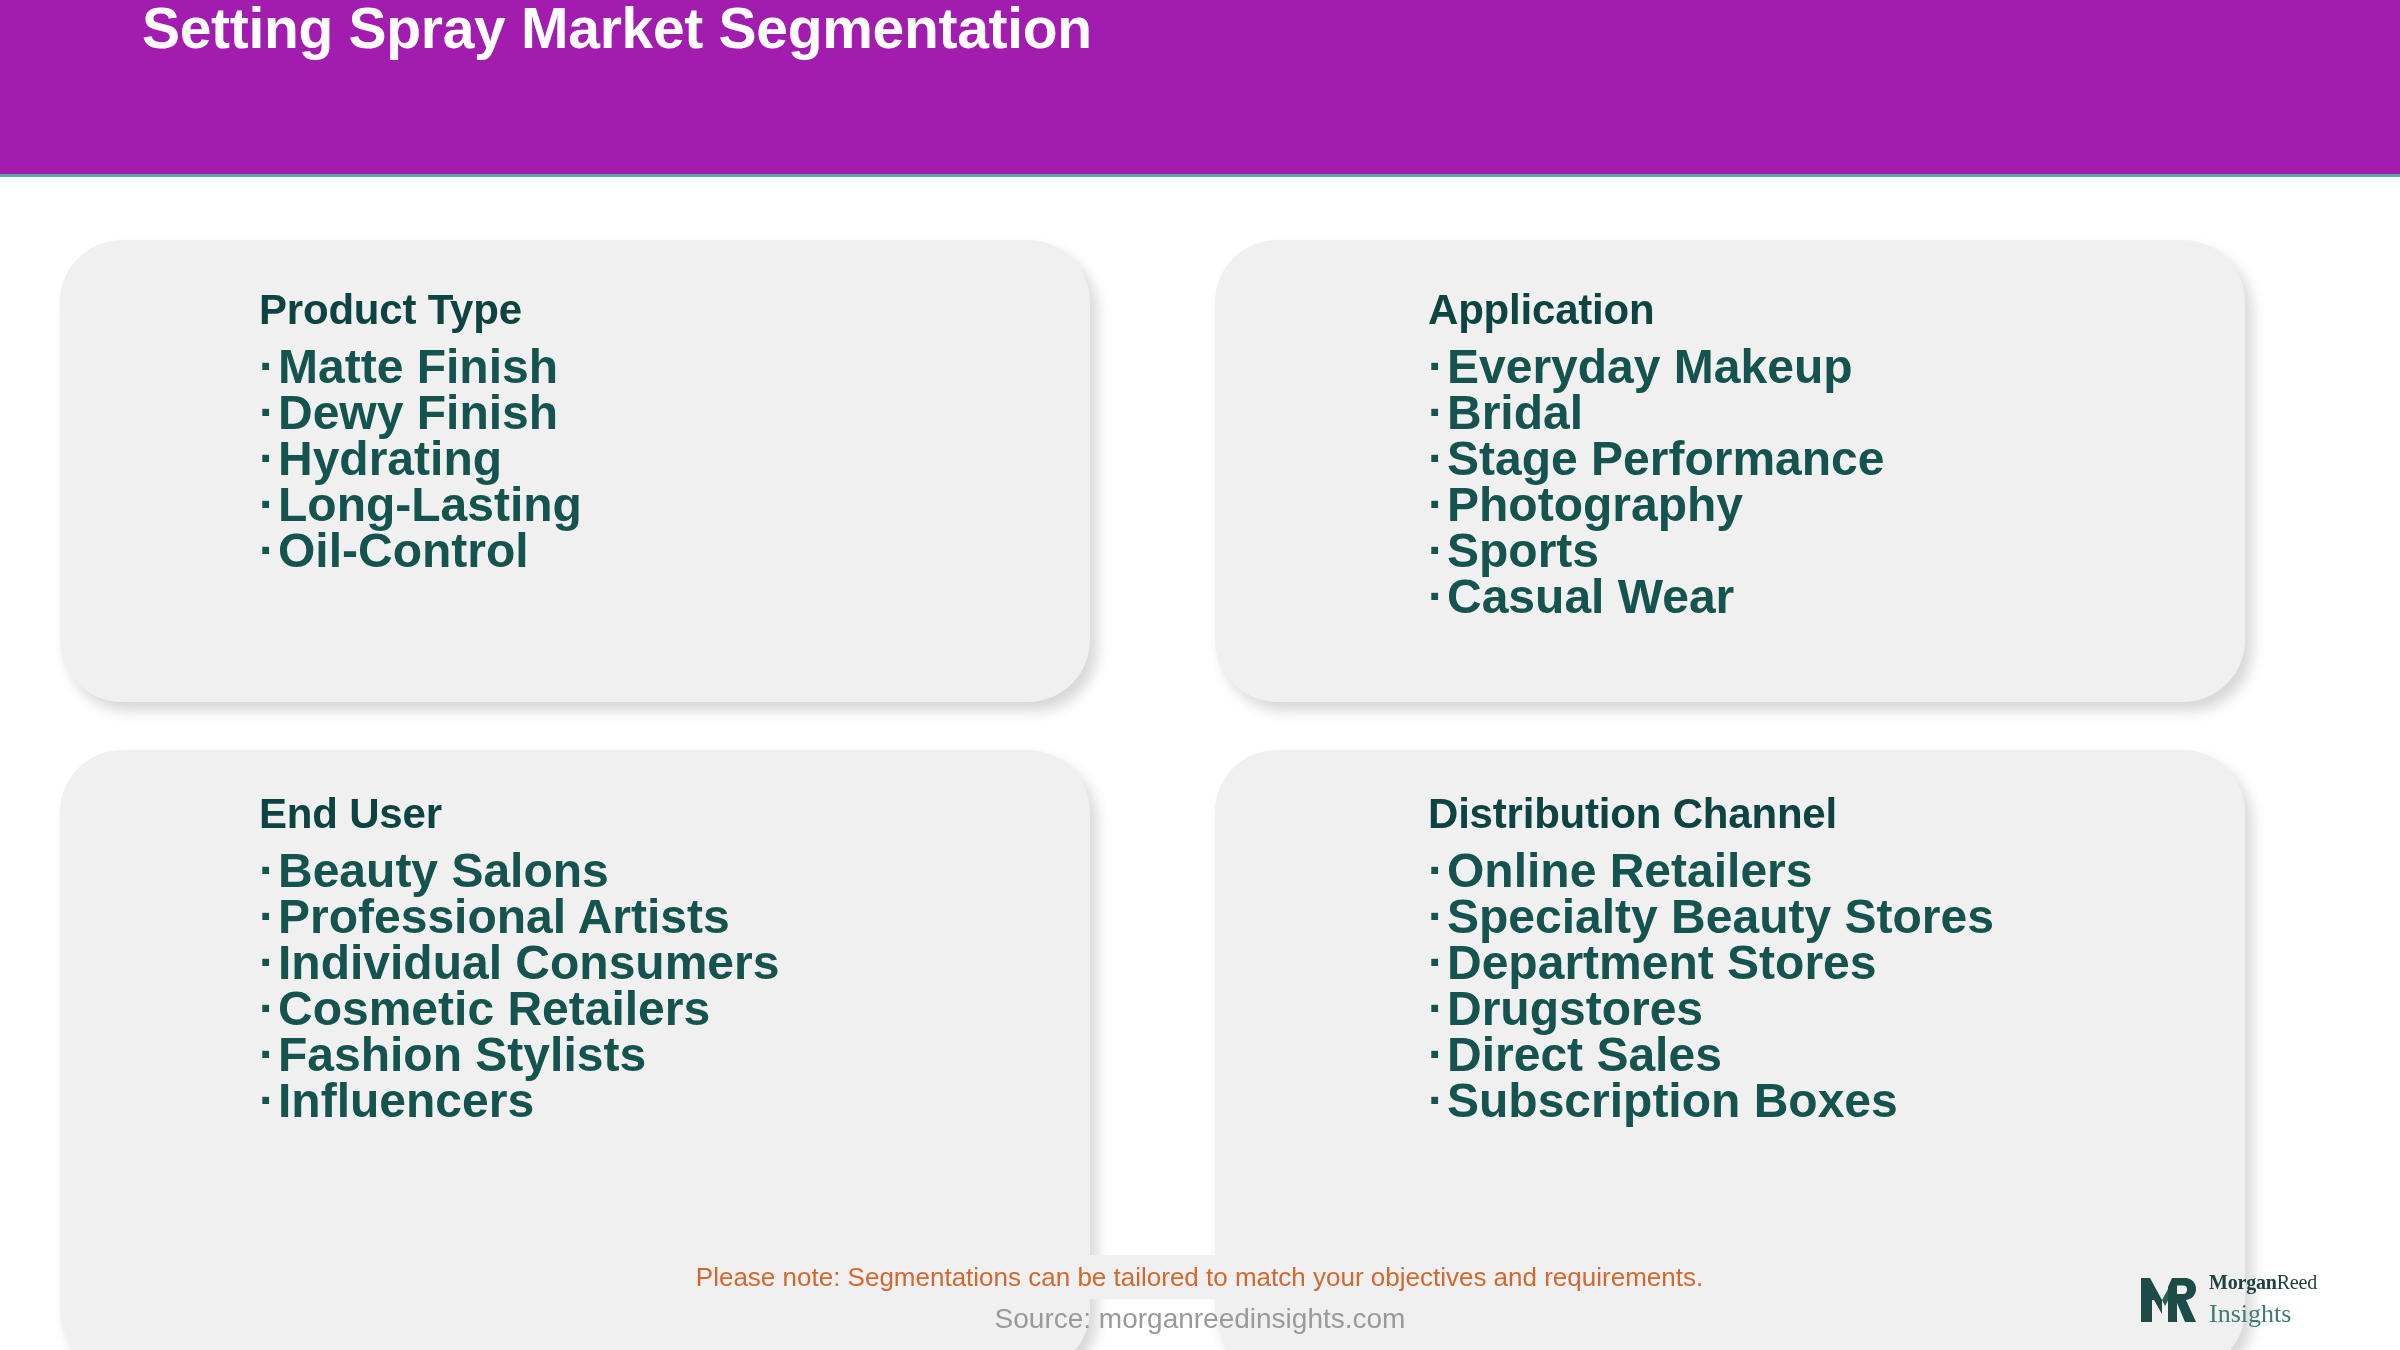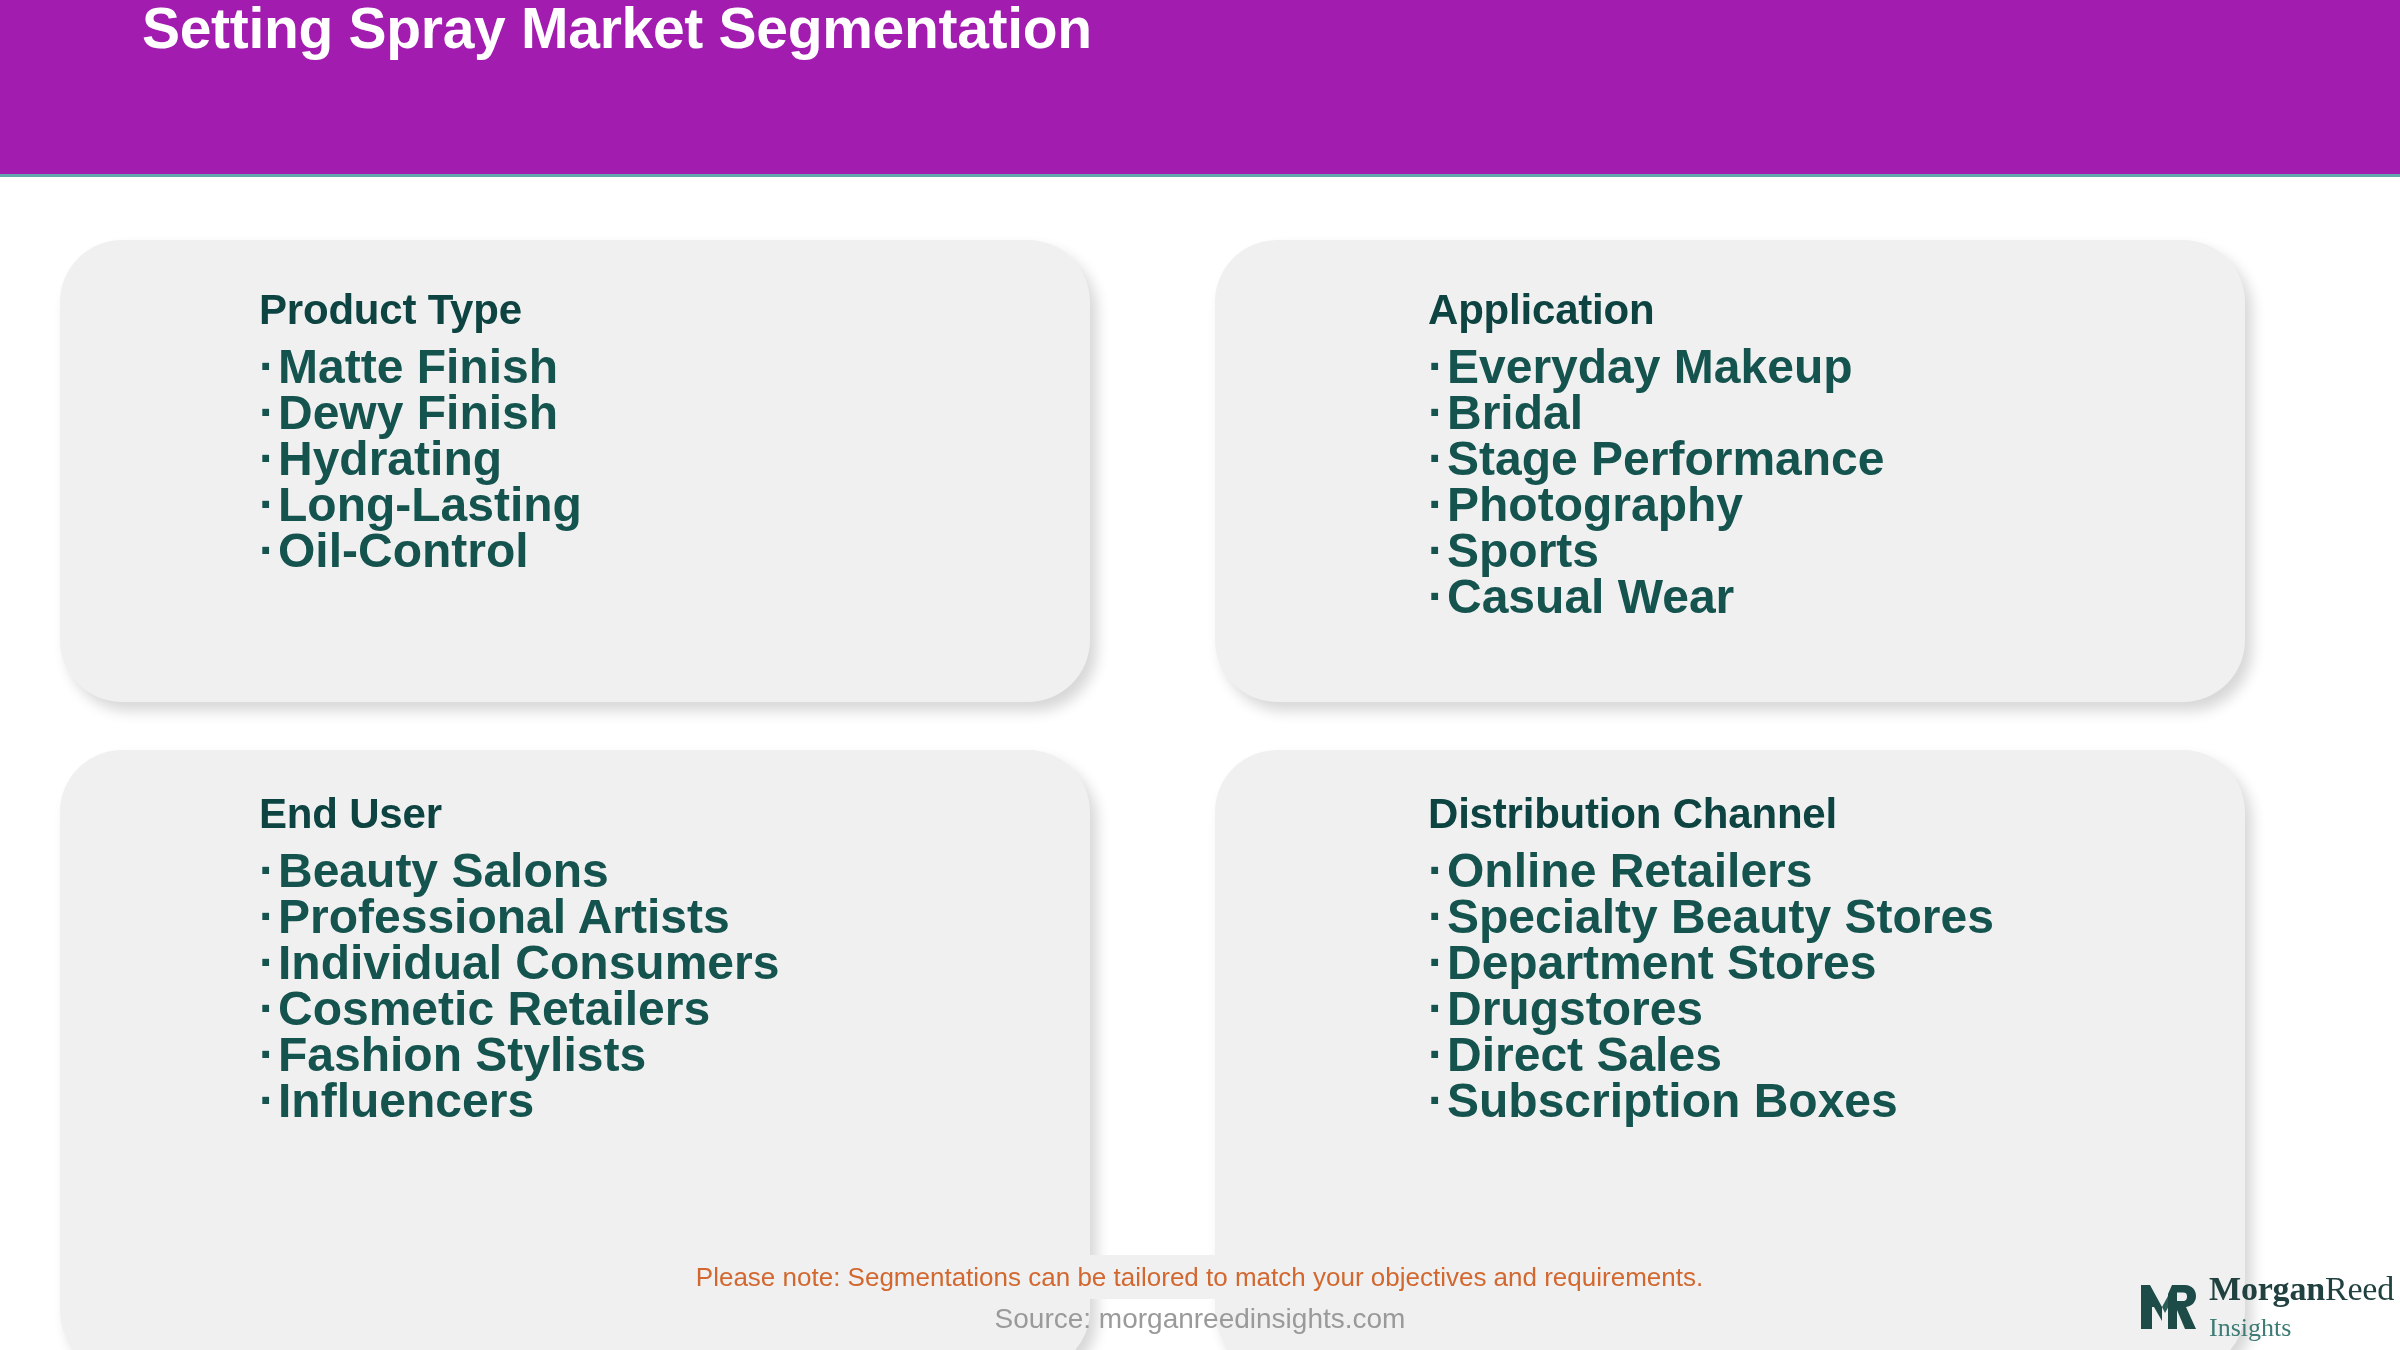--- a/index.html
+++ b/index.html
@@ -145,21 +145,21 @@
     gap: 12px;
   }
   .logo-mark { display: block; }
   .logo-words {
     display: flex;
     flex-direction: column;
     line-height: 1.0;
   }
   .logo-line1 {
     font-family: "Liberation Serif", serif;
-    font-size: 34px;
+    font-size: 20px;
     color: #20413f;
     letter-spacing: -0.2px;
   }
   .logo-line1 .bold { font-weight: bold; }
   .logo-line2 {
     font-family: "Liberation Serif", serif;
     font-size: 26px;
     color: #3d7b74;
     margin-top: 9px;
   }

